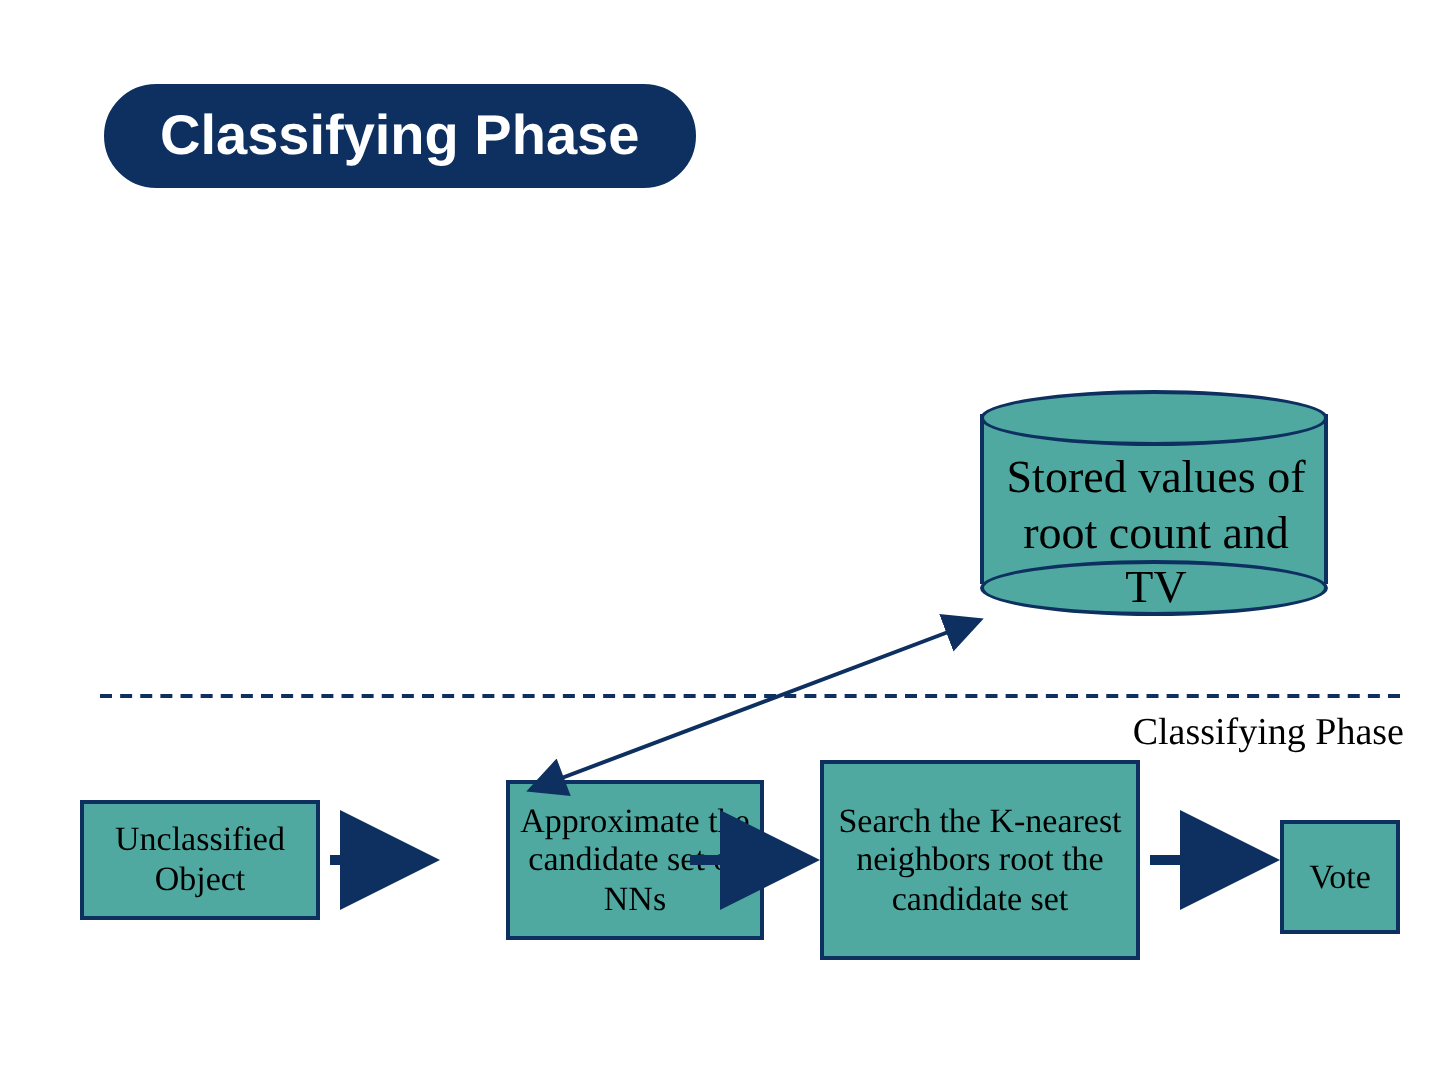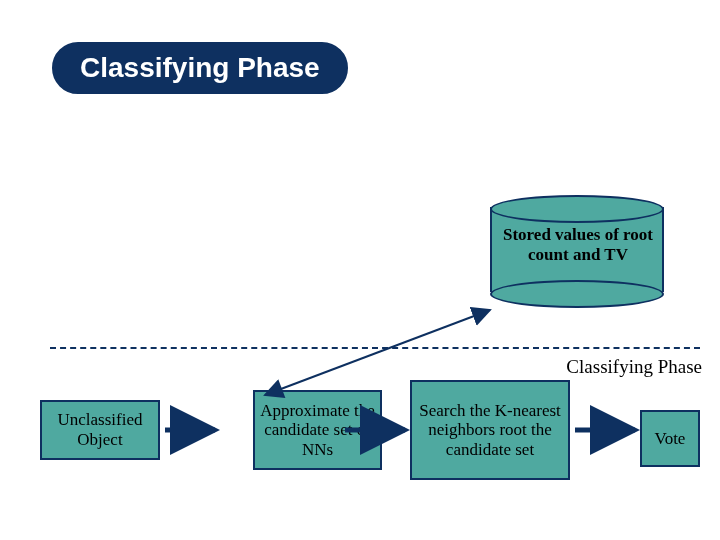--- a/index.html
+++ b/index.html
@@ -60,25 +60,24 @@
     background: #4fa9a0;
     border: 2px solid #0e3060;
     border-radius: 50%;
   }
   .cyl-label {
     position: absolute;
     top: 225px;
     left: 498px;
     width: 160px;
     text-align: center;
-    font-size: 17px;
+    font-size: 23px;
     line-height: 1.2;
     z-index: 5;
     color: #000;
-    font-weight: bold;
   }
   .dashed-divider {
     position: absolute;
     top: 347px;
     left: 50px;
     width: 650px;
     border-top: 2px dashed #0e3060;
   }
   .phase-label {
     position: absolute;

